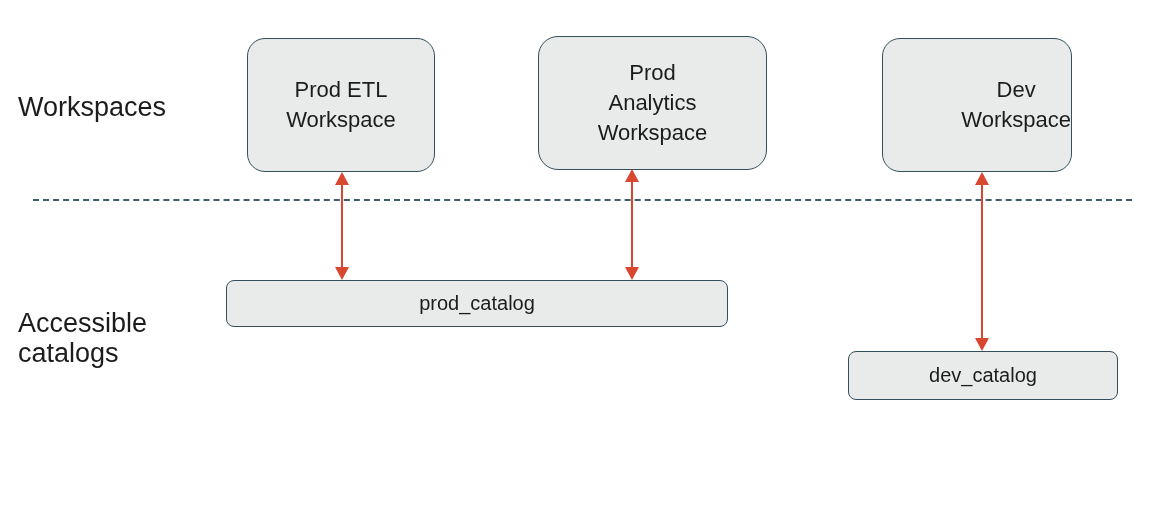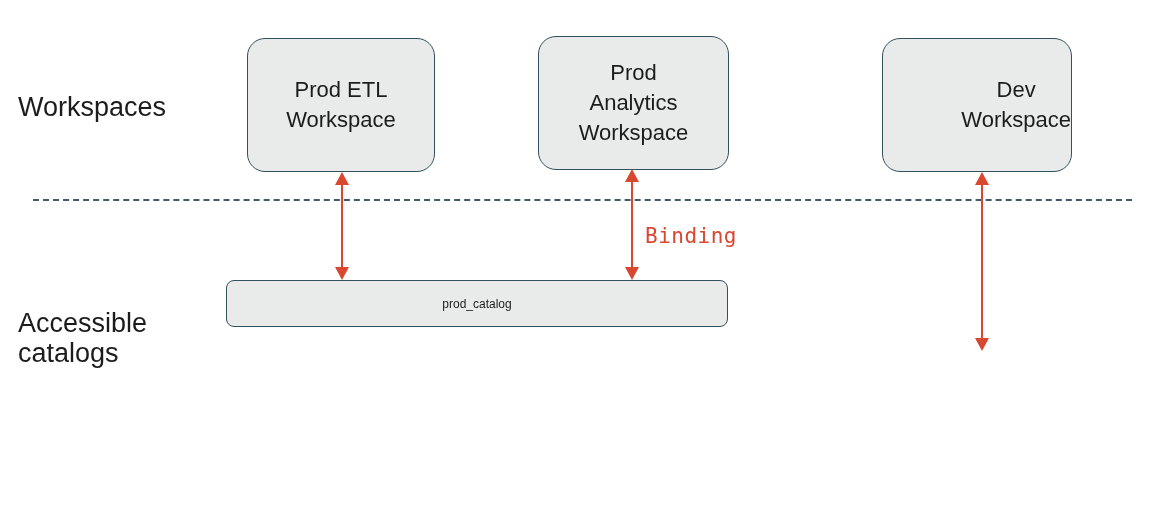--- a/index.html
+++ b/index.html
@@ -39,42 +39,42 @@
     border-radius: 18px;
     display: flex;
     align-items: center;
     justify-content: center;
     text-align: center;
     font-size: 22px;
     line-height: 30px;
     white-space: pre-line;
   }
   .workspace-box.etl       { left: 247px; top: 38px; width: 188px; height: 134px; }
-  .workspace-box.analytics { left: 538px; top: 36px; width: 191px; height: 134px; }
+  .workspace-box.analytics { left: 538px; top: 36px; width: 229px; height: 134px; border-radius: 20px; }
   .workspace-box.dev       { left: 882px; top: 38px; width: 190px; height: 134px; justify-content: flex-end; }
 
   .divider {
     position: absolute;
     left: 33px;
     top: 199px;
     width: 1099px;
     height: 0;
     border-top: 2px dashed var(--divider);
   }
 
   .catalog-box {
     position: absolute;
     background: var(--box-fill);
     border: 1.5px solid var(--box-border);
     border-radius: 8px;
     display: flex;
     align-items: center;
     justify-content: center;
     text-align: center;
-    font-size: 12px;
+    font-size: 20px;
   }
   .catalog-box.prod { left: 226px; top: 280px; width: 502px; height: 47px; }
   .catalog-box.dev  { left: 848px; top: 351px; width: 270px; height: 49px; }
 
   .arrow {
     position: absolute;
     width: 14px;
   }
   .arrow.a-etl       { left: 335px; top: 172px; height: 108px; }
   .arrow.a-analytics { left: 625px; top: 169px; height: 111px; }
@@ -147,23 +147,25 @@
     <div class="shaft"></div>
     <div class="head-down"></div>
   </div>
 
   <div class="arrow a-dev">
     <div class="head-up"></div>
     <div class="shaft"></div>
     <div class="head-down"></div>
   </div>
 
-  <div class="binding-label">Binding</div>
 
   <div class="catalog-box prod">
     <span>prod_catalog</span>
   </div>
 
+  <div class="catalog-box dev">
+    <span>dev_catalog</span>
+  </div>
 
   <div class="row-label catalogs">Accessible
 catalogs</div>
 
 </div>
 
 </body></html>

